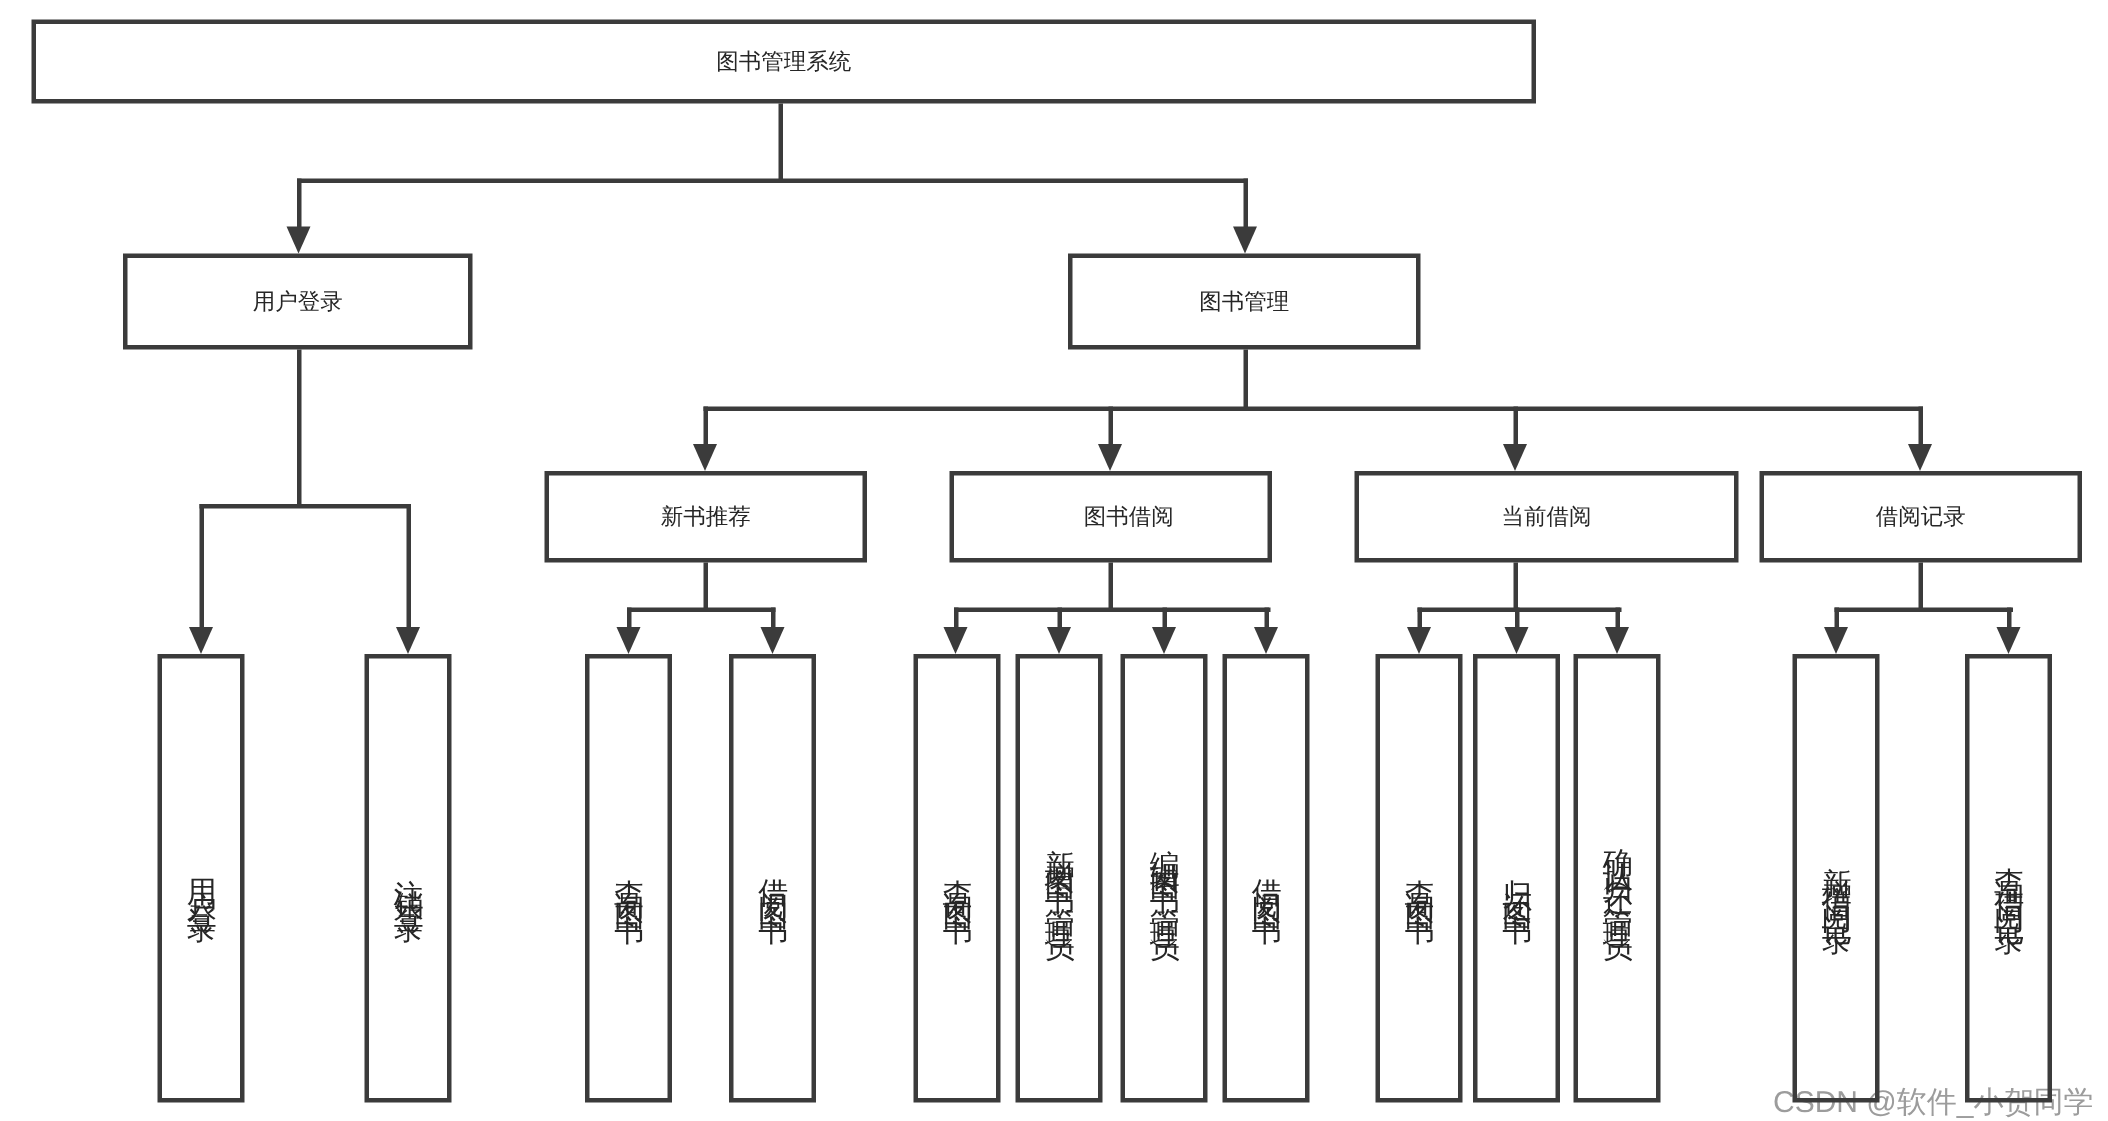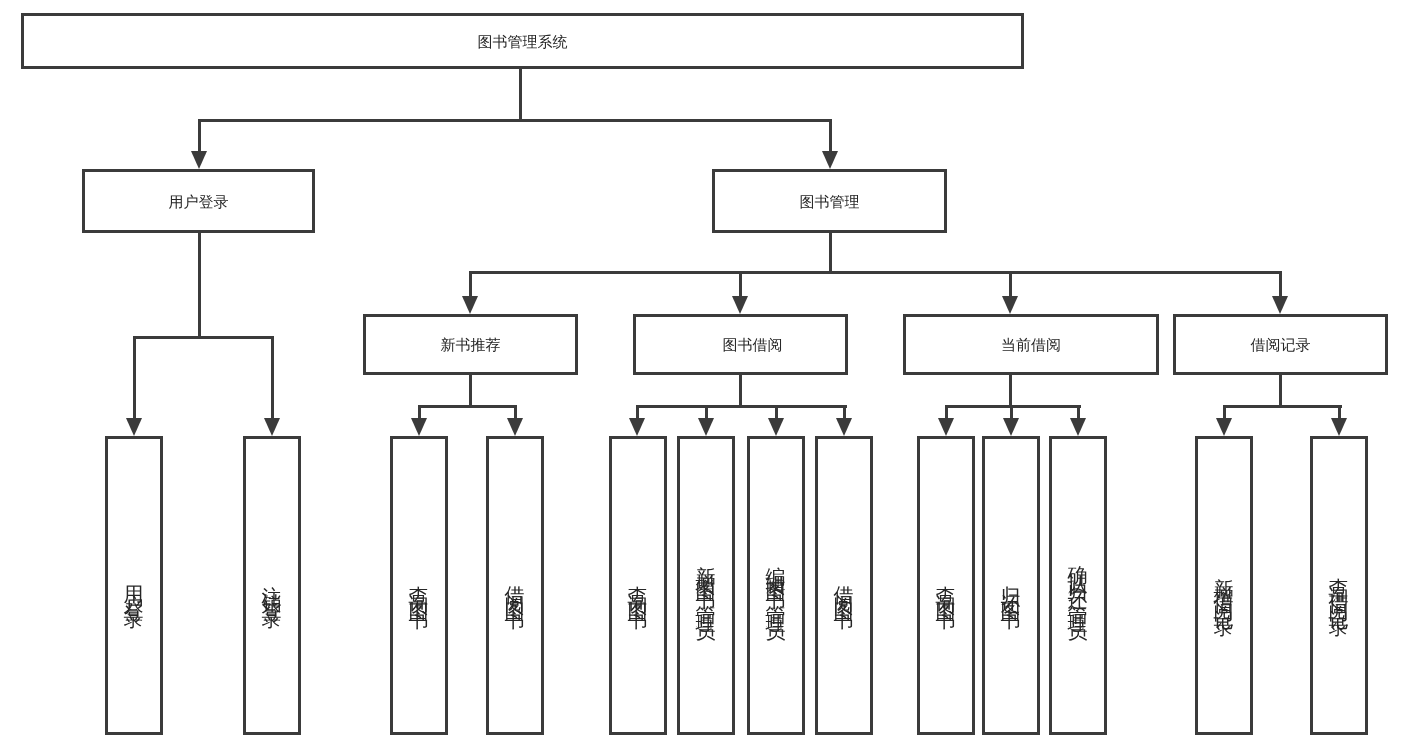--- a/index.html
+++ b/index.html
@@ -136,14 +136,15 @@
   <div class="box leaf" style="left:747px;top:436px;width:58px;height:299px;">编辑图书（管理员）</div>
   <div class="box leaf" style="left:815px;top:436px;width:58px;height:299px;">借阅图书</div>
 
   <div class="box leaf" style="left:917px;top:436px;width:58px;height:299px;">查询图书</div>
   <div class="box leaf" style="left:982px;top:436px;width:58px;height:299px;">归还图书</div>
   <div class="box leaf" style="left:1049px;top:436px;width:58px;height:299px;">确认归还（管理员）</div>
 
   <div class="box leaf" style="left:1195px;top:436px;width:58px;height:299px;">新增借阅记录</div>
   <div class="box leaf" style="left:1310px;top:436px;width:58px;height:299px;">查询借阅记录</div>
 
+  <div class="watermark">CSDN @软件_小贺同学</div>
 
 </div>
 
 </body></html>

